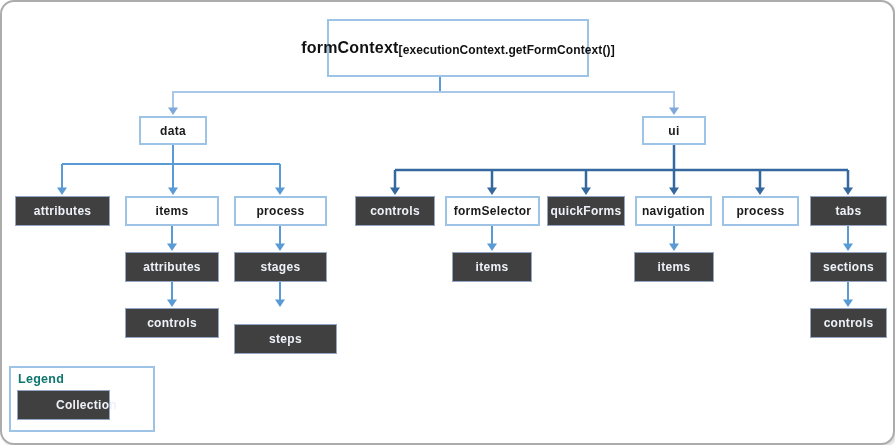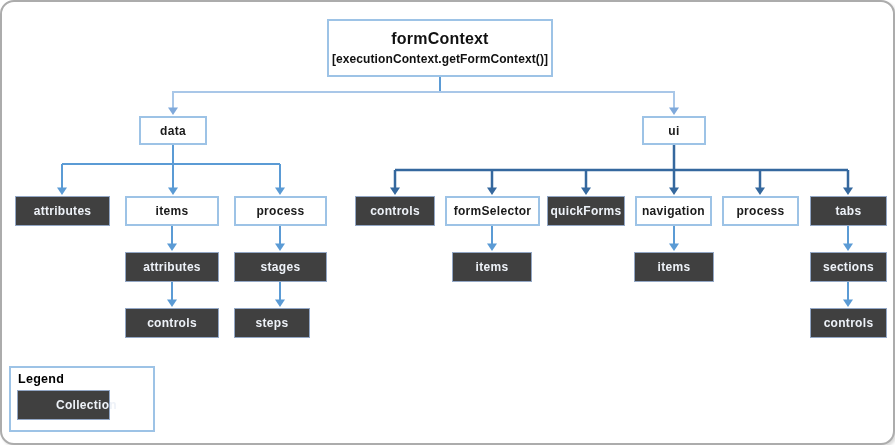--- a/index.html
+++ b/index.html
@@ -14,35 +14,35 @@
   .node {
     position:absolute; z-index:1; box-sizing:border-box;
     display:flex; align-items:center; justify-content:center;
     font-weight:bold; font-size:12px; letter-spacing:0.3px;
     white-space:nowrap;
   }
   .white-node { background:#ffffff; border:2px solid #9DC3E6; color:#1a1a1a; }
   .filled-node { background:#404040; border:1px solid #93A7C5; color:#EEF2F8; }
   .root-node {
     position:absolute; z-index:1; box-sizing:border-box;
-    left:325px; top:17px; width:226px; height:58px;
+    left:325px; top:17px; width:262px; height:58px;
     background:#fff; border:2px solid #9DC3E6;
-    display:flex; flex-direction:column; align-items:center; justify-content:center;
+    display:flex; flex-direction:row; align-items:center; justify-content:center;
     color:#111;
   }
   .root-title { font-weight:bold; font-size:16px; letter-spacing:0.2px; }
   .root-sub   { font-weight:bold; font-size:12px; margin-top:4px; letter-spacing:0.1px; }
   .legend-box {
     position:absolute; z-index:1; box-sizing:border-box;
     left:7px; top:364px; width:146px; height:66px;
     background:#fff; border:2px solid #9DC3E6;
   }
   .legend-title {
     position:absolute; left:7px; top:4px;
-    color:#000000; font-weight:bold; font-size:12.5px; letter-spacing:0.3px;
+    color:#0f766e; font-weight:bold; font-size:12.5px; letter-spacing:0.3px;
   }
   .legend-swatch { left:15px; top:388px; width:93px; height:30px;padding-left:46px; }
 </style>
 </head>
 <body>
 
 <div class="canvas">
 
   <svg class="connectors" width="895" height="445" viewBox="0 0 895 445">
 
@@ -134,21 +134,21 @@
   <div class="node white-node" style="left:720px;top:194px;width:77px;height:30px">process</div>
   <div class="node filled-node" style="left:808px;top:194px;width:77px;height:30px">tabs</div>
 
   <div class="node filled-node" style="left:123px;top:250px;width:94px;height:30px">attributes</div>
   <div class="node filled-node" style="left:232px;top:250px;width:93px;height:30px">stages</div>
   <div class="node filled-node" style="left:450px;top:250px;width:80px;height:30px">items</div>
   <div class="node filled-node" style="left:632px;top:250px;width:80px;height:30px">items</div>
   <div class="node filled-node" style="left:808px;top:250px;width:77px;height:30px">sections</div>
 
   <div class="node filled-node" style="left:123px;top:306px;width:94px;height:30px">controls</div>
-  <div class="node filled-node" style="left:232px;top:306px;width:76px;height:30px">steps</div>
+  <div class="node filled-node" style="left:232px;top:322px;width:103px;height:30px">steps</div>
   <div class="node filled-node" style="left:808px;top:306px;width:77px;height:30px">controls</div>
 
   <div class="legend-box">
     <div class="legend-title">Legend</div>
   </div>
   <div class="node filled-node legend-swatch">Collection</div>
 
 </div>
 
 </body></html>

